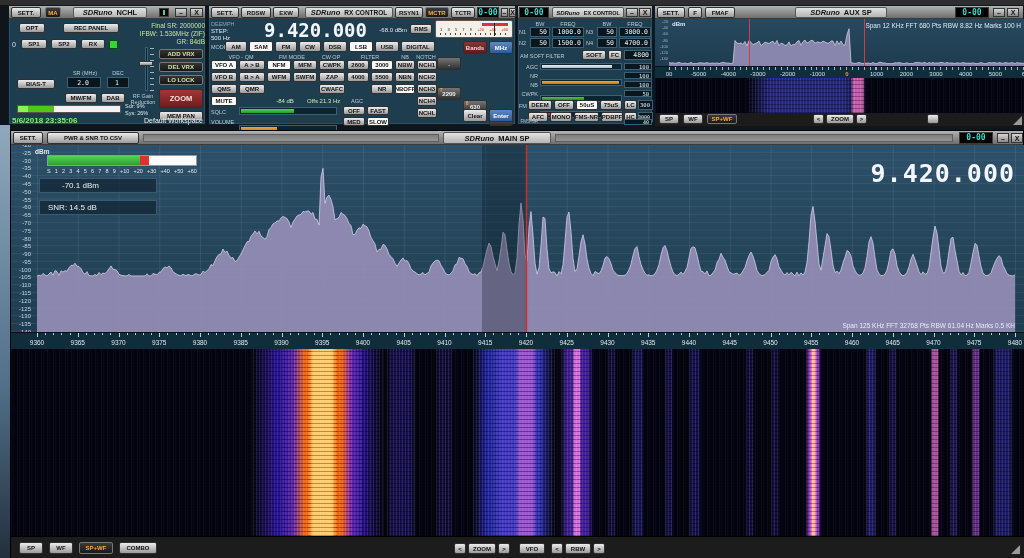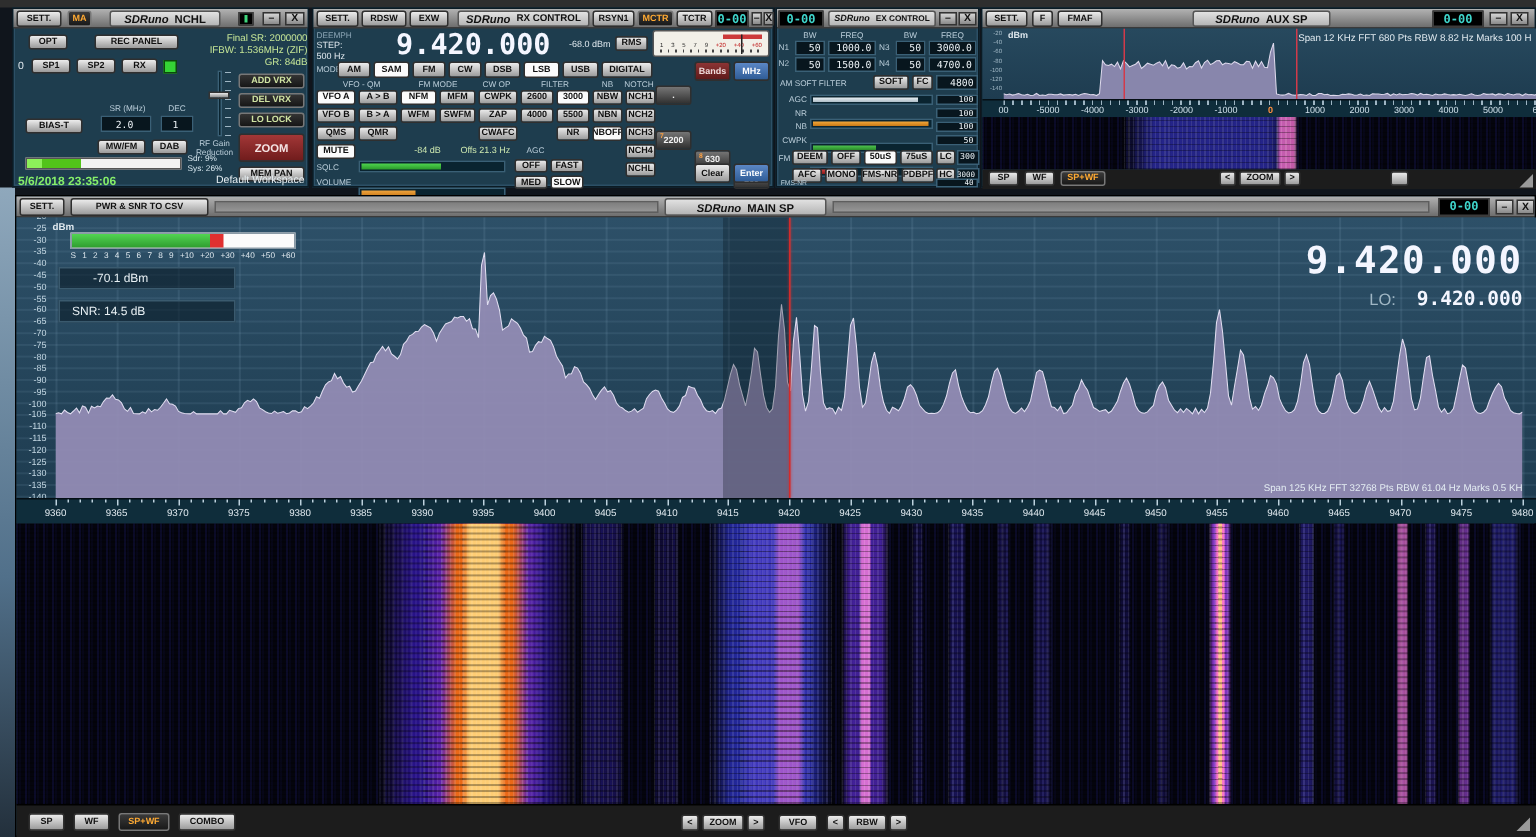--- a/index.html
+++ b/index.html
@@ -480,23 +480,20 @@
           <span>+50</span>
           <span>+60</span>
         </div>
       <div class="a" style="left:28px;top:33px;width:118px;height:15px;background:rgba(8,24,34,0.55);border:1px solid #3a5a6e;color:#e8f0f4;font-size:8px;display:flex;align-items:center;">
         <span style="margin-left:22px;">-70.1 dBm</span>
       </div>
       <div class="a" style="left:28px;top:55px;width:118px;height:15px;background:rgba(8,24,34,0.55);border:1px solid #3a5a6e;color:#e8f0f4;font-size:8px;display:flex;align-items:center;">
         <span style="margin-left:8px;">SNR: 14.5 dB</span>
       </div>
       <div class="a seg" style="left:700px;top:14px;width:304px;font-size:25px;text-align:right;letter-spacing:1px;">9.420.000</div>
-      <div class="a" style="left:700px;top:45px;width:304px;text-align:right;">
-        <span style="color:#9fb6c4;font-size:11px;margin-right:14px;">LO:</span><span class="seg" style="font-size:13px;">9.420.000</span>
-      </div>
       <div class="a wlbl" style="left:600px;top:177px;width:404px;text-align:right;font-size:6.5px;color:#e4edf3;">Span 125 KHz  FFT 32768 Pts  RBW 61.04 Hz  Marks 0.5 KH</div>
     </div>
 
     <div class="a axisbar" style="left:0;top:201px;width:1014px;height:17px;">
       <div id="main-axis" class="a" style="left:0;top:0;width:1014px;height:17px;">
           <div class="tick" style="position: absolute; left: 26px; height: 4px;"></div>
           <div class="alab" style="position: absolute; left: 11px;">9360</div>
           <div class="tick" style="position: absolute; left: 34.15px; height: 2px;"></div>
           <div class="tick" style="position: absolute; left: 42.3px; height: 2px;"></div>
           <div class="tick" style="position: absolute; left: 50.45px; height: 2px;"></div>

